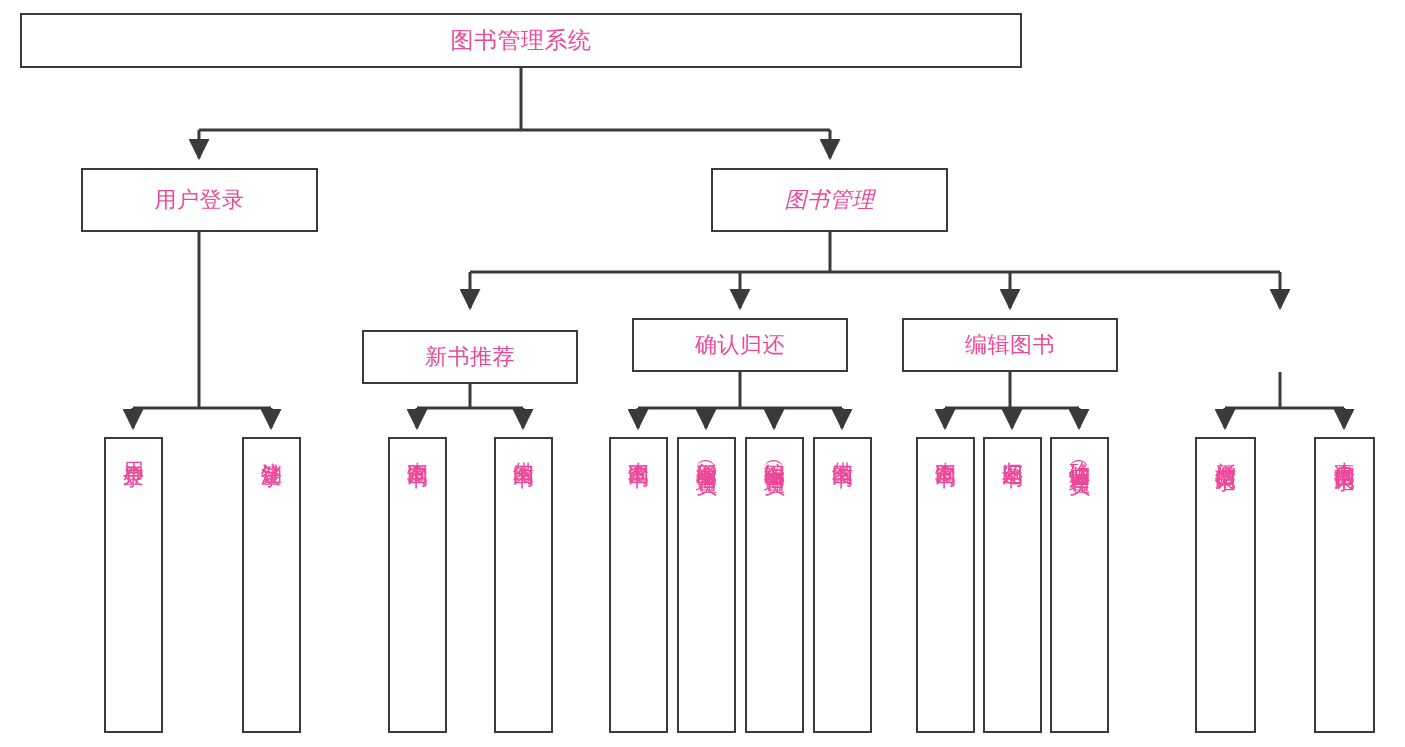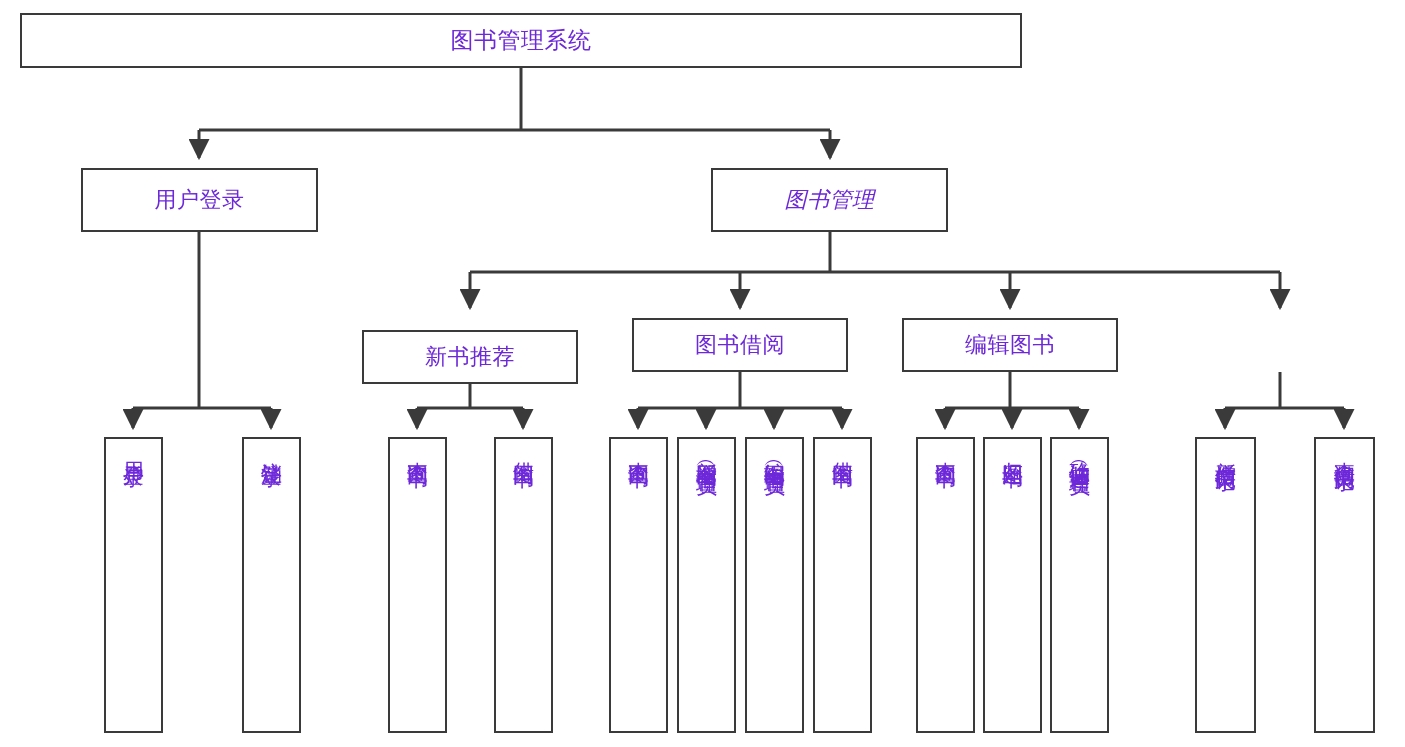--- a/index.html
+++ b/index.html
@@ -27,21 +27,21 @@
     pointer-events: none;
   }
   .node {
     position: absolute;
     box-sizing: border-box;
     background: #ffffff;
     border: 2px solid #3a3a3a;
     display: flex;
     align-items: center;
     justify-content: center;
-    color: #6d28d9;
+    color: #ec4899;
     z-index: 2;
   }
   .node .node-label {
     display: block;
     text-align: center;
     line-height: 1.12;
     letter-spacing: 0.5px;
   }
   
   .node.horiz .node-label {
@@ -137,21 +137,21 @@
     <span class="node-label">用户登录</span>
   </div>
   <div class="node horiz" style="left:711px; top:168px; width:237px; height:64px;font-style:italic;">
     <span class="node-label">图书管理</span>
   </div>
 
   <div class="node horiz" style="left:362px; top:318px; width:216px; height:54px;margin-top:12px;">
     <span class="node-label">新书推荐</span>
   </div>
   <div class="node horiz" style="left:632px; top:318px; width:216px; height:54px;">
-    <span class="node-label">图书借阅</span>
+    <span class="node-label">确认归还</span>
   </div>
   <div class="node horiz" style="left:902px; top:318px; width:216px; height:54px;">
     <span class="node-label">编辑图书</span>
   </div>
 
   <div class="node vert" style="left:104px; top:437px; width:59px; height:296px;">
     <span class="node-label">用户登录</span>
   </div>
   <div class="node vert" style="left:242px; top:437px; width:59px; height:296px;">
     <span class="node-label">注销登录</span>

